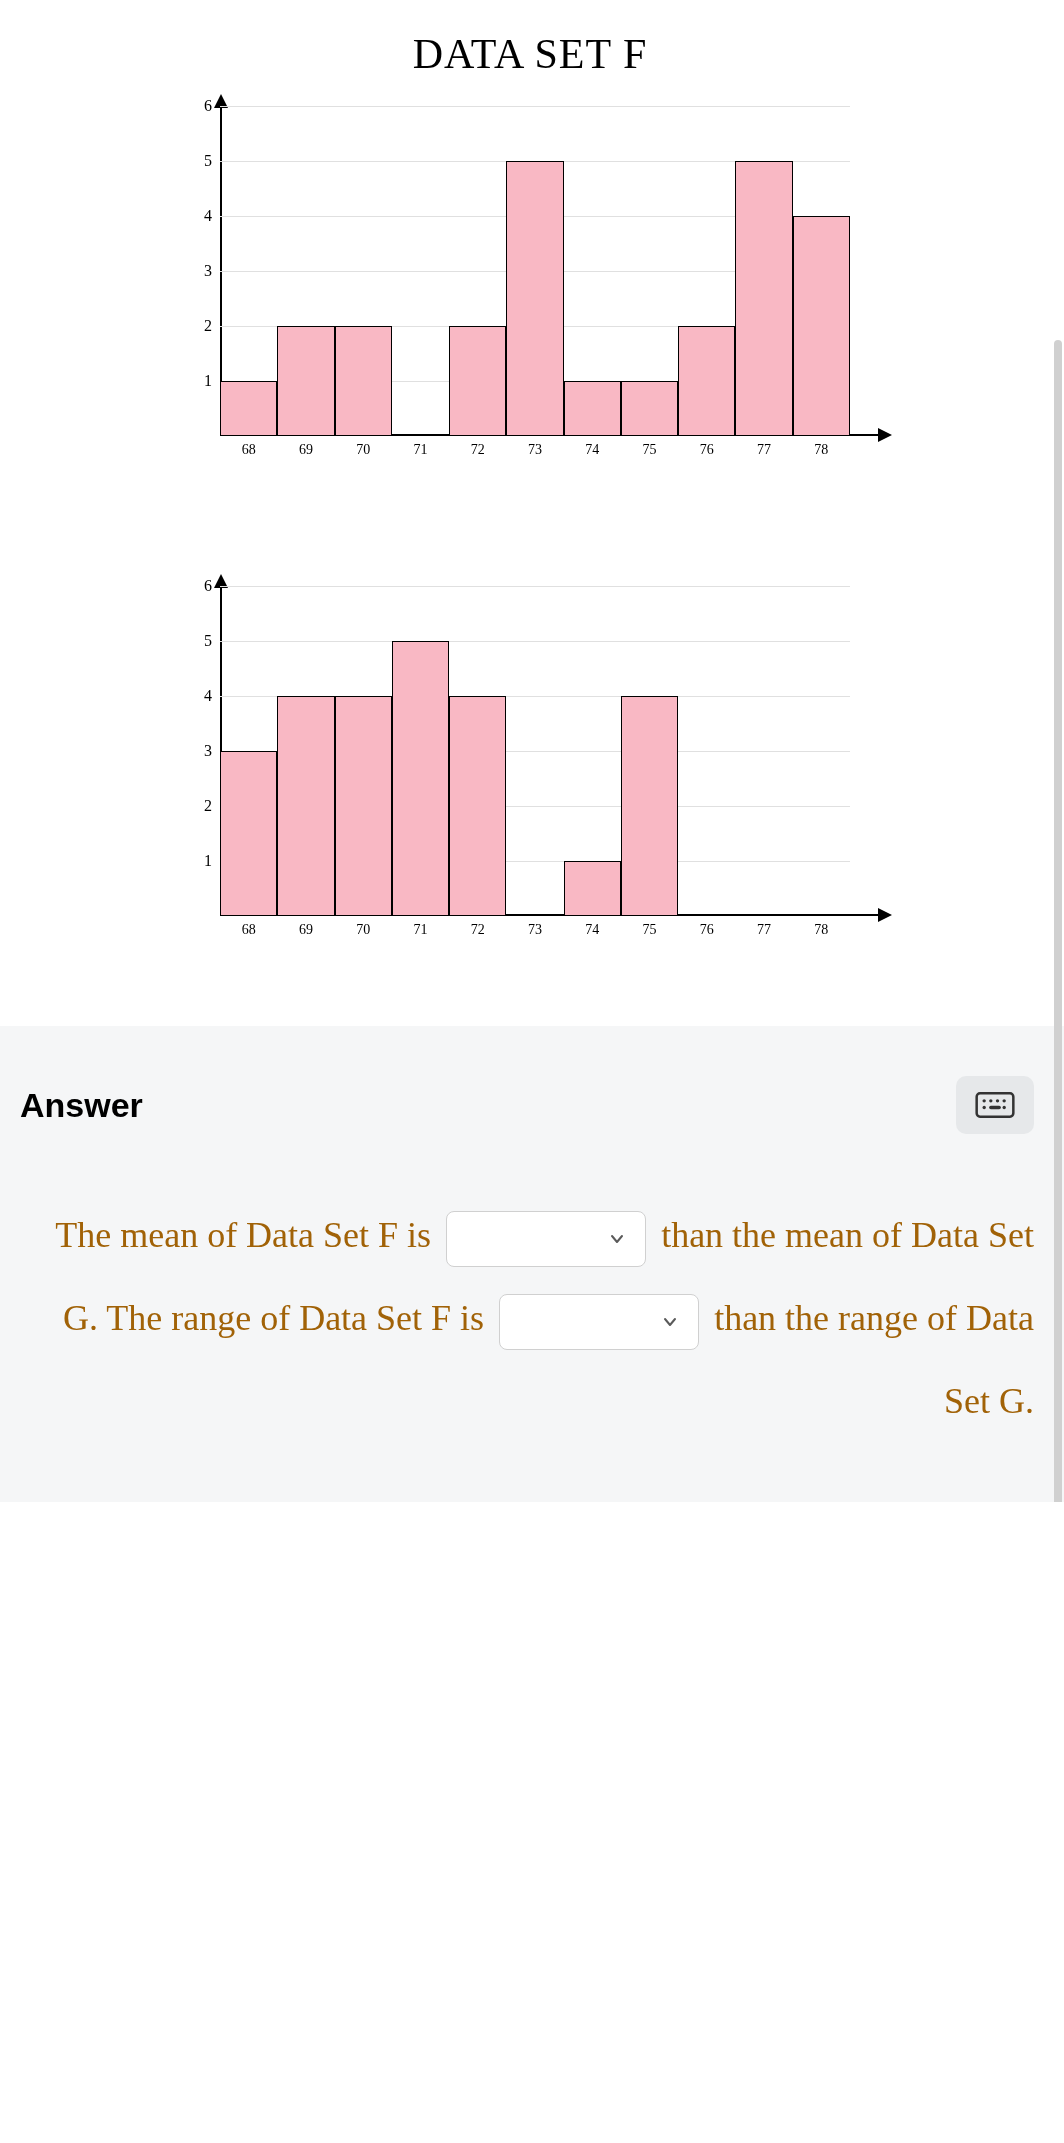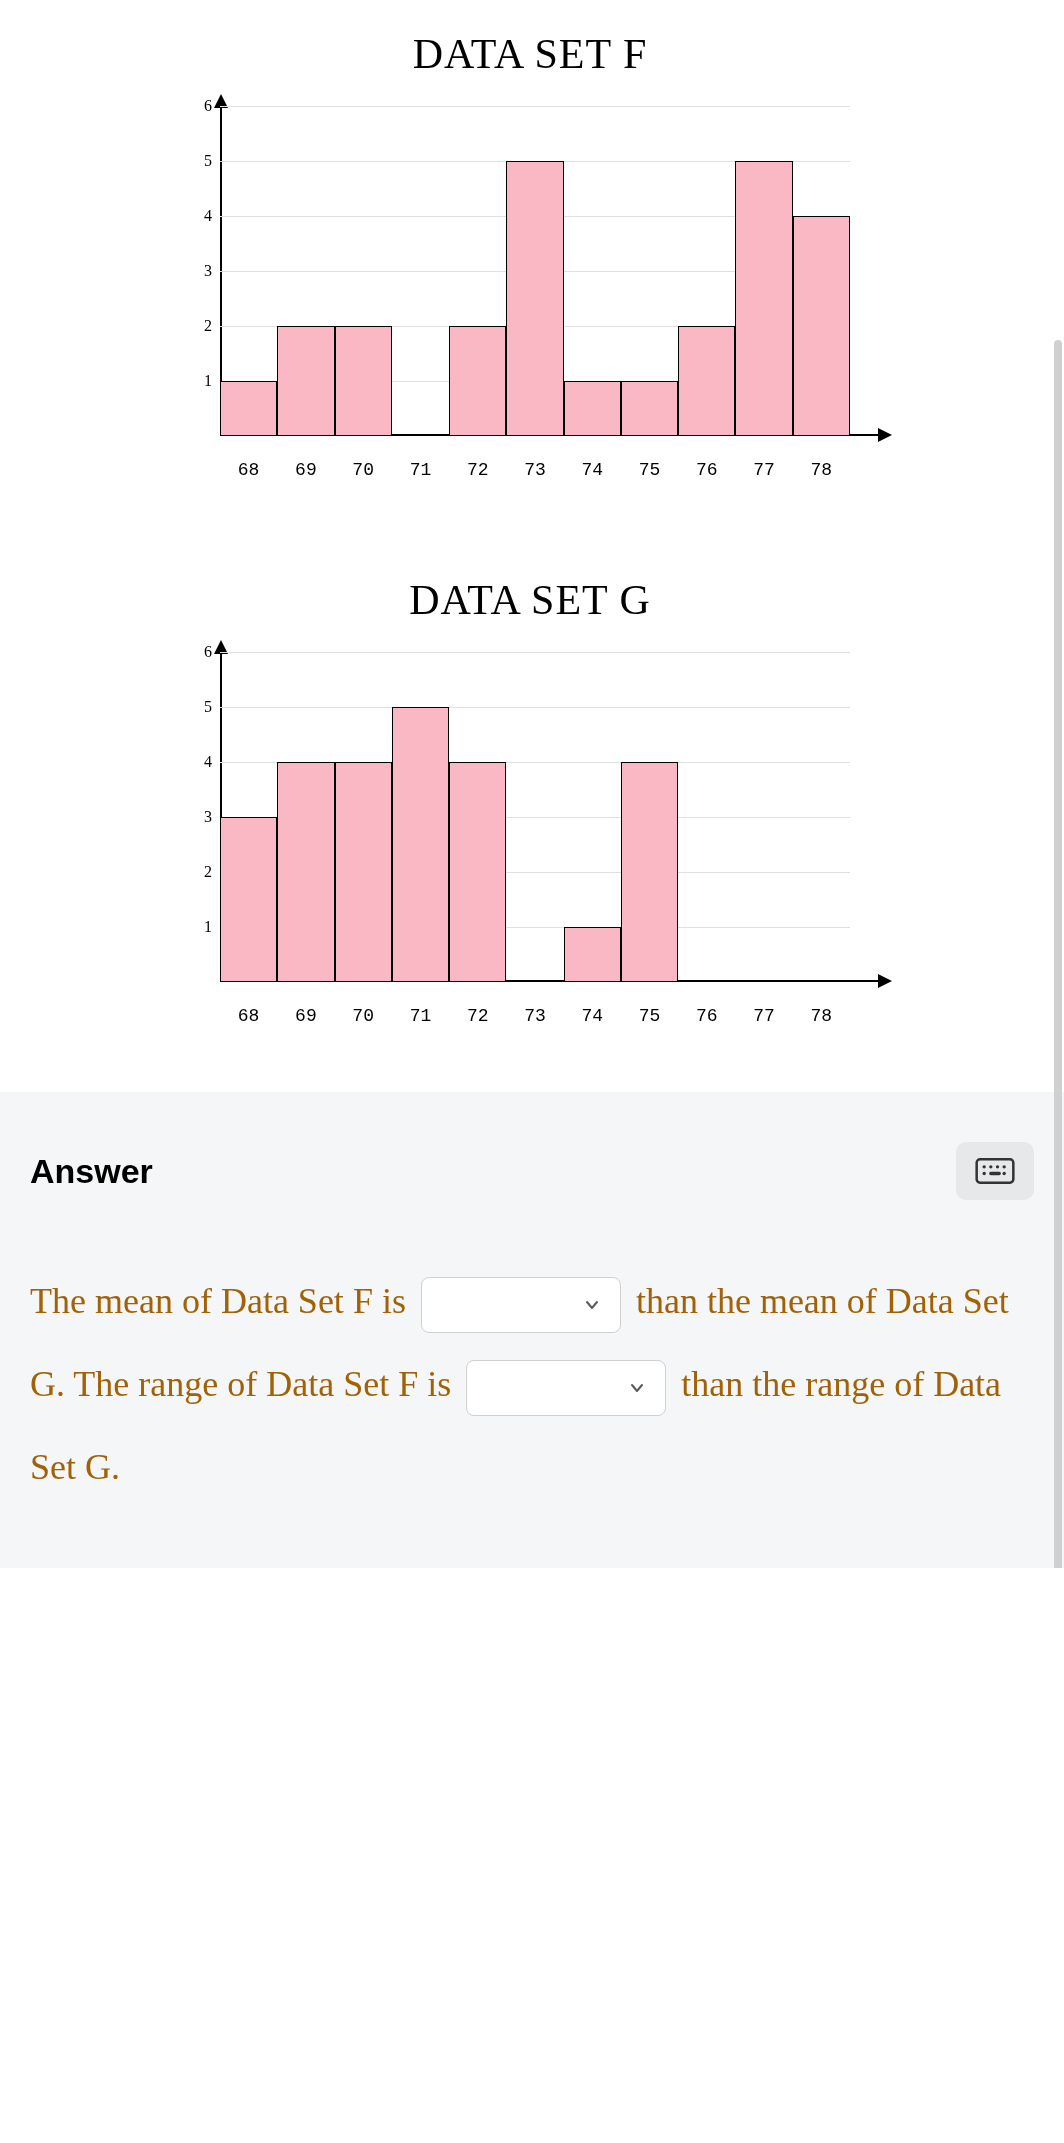--- a/index.html
+++ b/index.html
@@ -96,36 +96,37 @@
     position: absolute;
     right: 100%;
     margin-right: 8px;
     transform: translateY(-50%);
     font-size: 16px;
     font-family: Georgia, serif;
   }
   .x-tick-label {
     position: absolute;
     top: 100%;
-    margin-top: 24px;
+    margin-top: 6px;
     transform: translateX(-50%);
-    font-size: 18px;
-    font-family: Liberation Mono, monospace;
+    font-size: 14px;
+    font-family: Liberation Serif, serif;
   }
   .bar {
     position: absolute;
     bottom: 0;
     background: #f9b8c4;
     border: 1.5px solid #000;
   }
   .answer-section {
     background: #f5f6f7;
-    padding: 50px 30px 60px 30px;
+    padding: 50px 30px 60px 20px;
     margin-top: 40px;
     position: relative;
+    text-align: right;
   }
   .answer-header {
     display: flex;
     justify-content: space-between;
     align-items: center;
     margin-bottom: 60px;
   }
   .answer-title {
     font-family: -apple-system, 'Segoe UI', Arial, sans-serif;
     font-weight: 700;
@@ -219,21 +220,20 @@
           <div class="x-tick-label" style="left: 429.545px;">75</div>
           <div class="x-tick-label" style="left: 486.818px;">76</div>
           <div class="x-tick-label" style="left: 544.091px;">77</div>
           <div class="x-tick-label" style="left: 601.364px;">78</div>
         </div>
     </div>
   </div>
 </div>
 
 <div class="chart-section" style="margin-top:40px;">
-  <div class="chart-title">DATA SET G</div>
   <div class="chart">
     <div class="plot-area">
       <div class="y-axis">
           <div class="y-arrow"></div>
         </div>
       <div class="x-axis">
           <div class="x-arrow"></div>
         </div>
       <div id="gridG">
           <div class="gridline" style="top: 275px;"></div>

